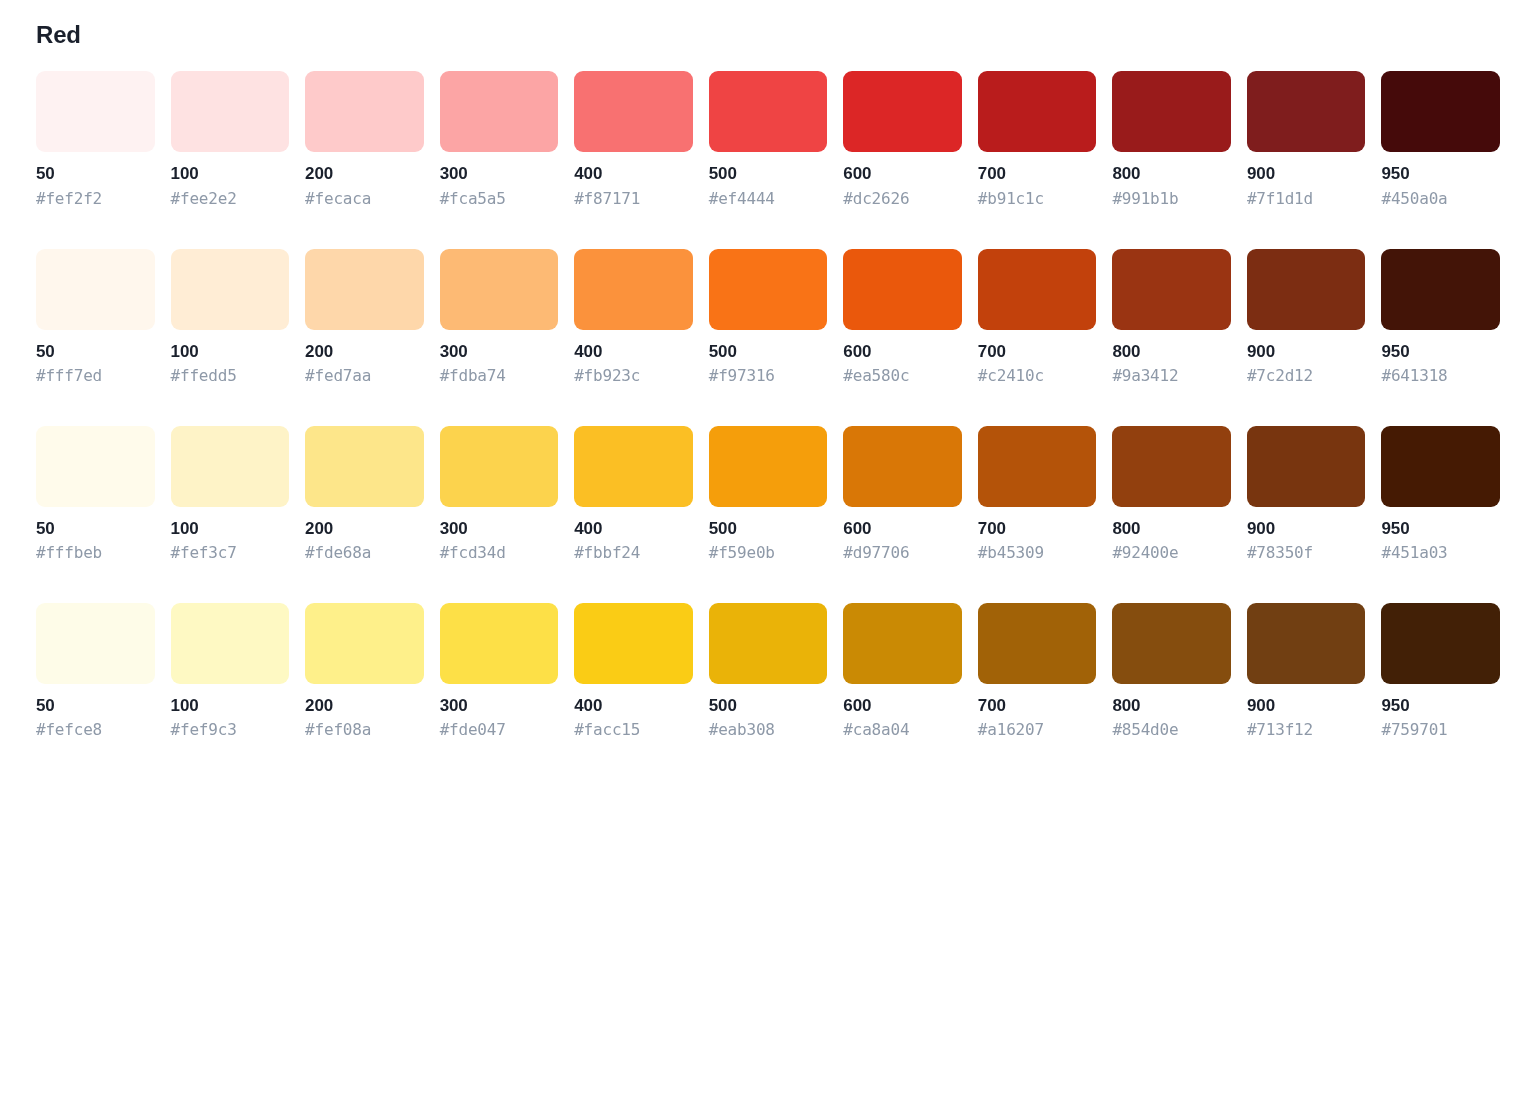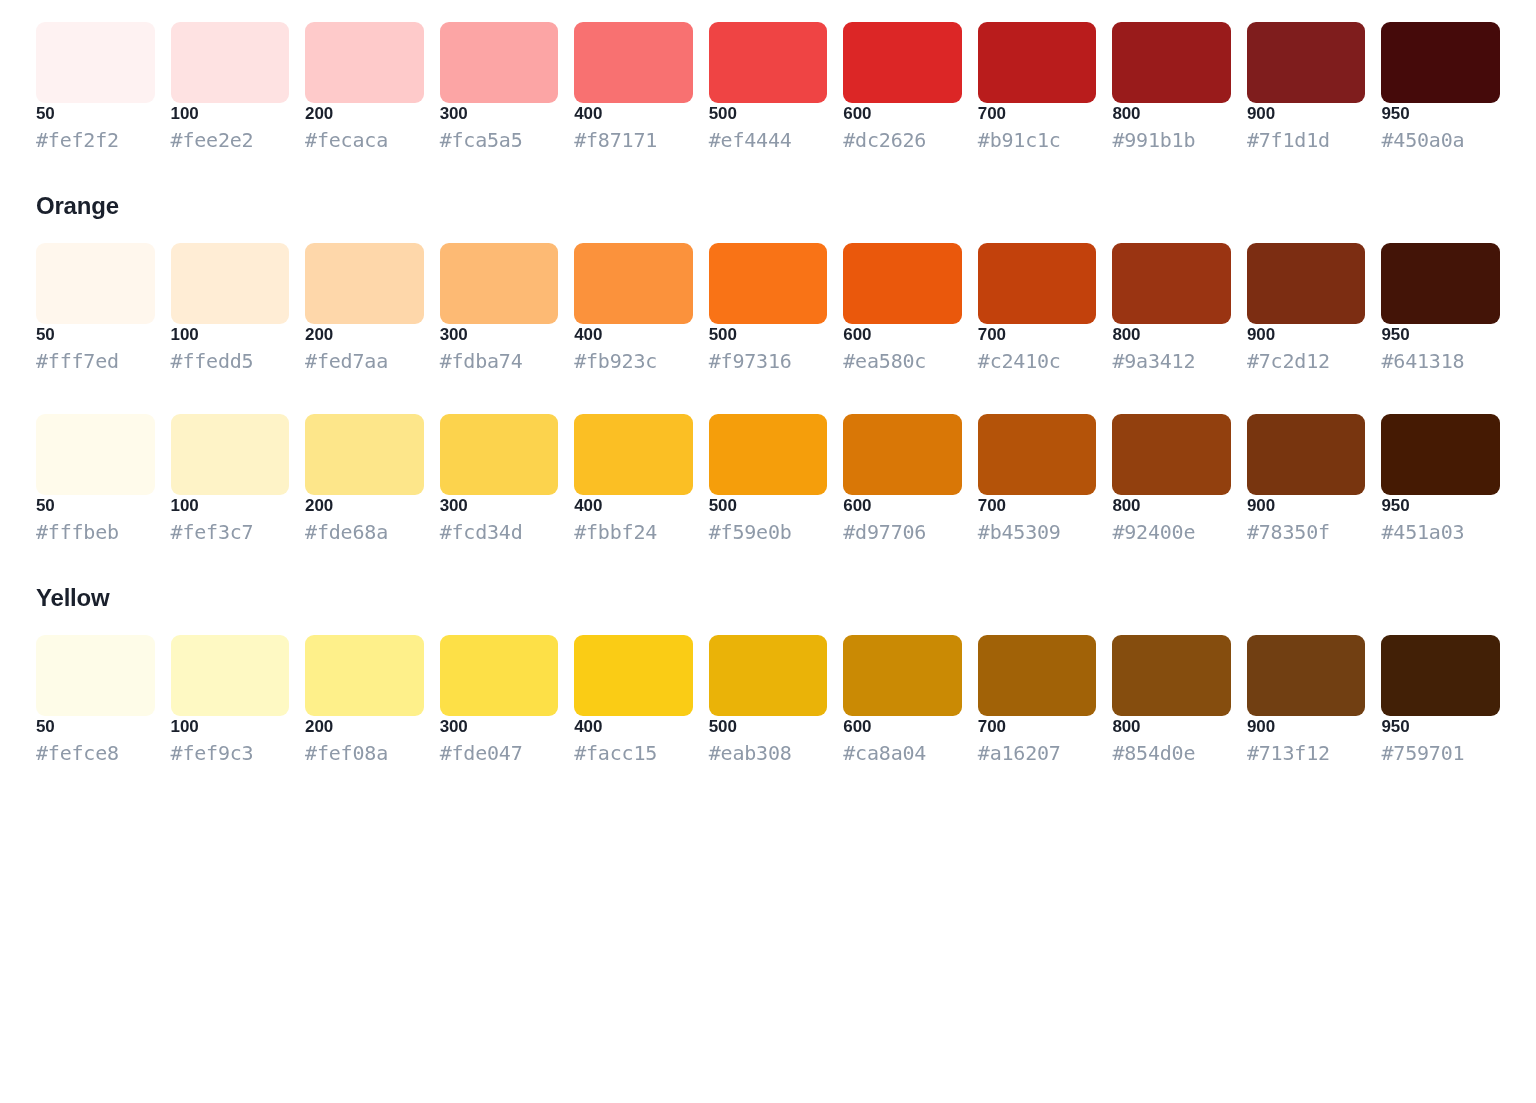--- a/index.html
+++ b/index.html
@@ -46,39 +46,41 @@
     width: 100%;
     height: 81px;
     border-radius: 9px;
     box-sizing: border-box;
   }
   .swatch-shade {
     font-family: "Liberation Sans", sans-serif;
     font-size: 17px;
     font-weight: bold;
     color: #1a202c;
+    margin-top: 11px;
     line-height: 1.25;
     letter-spacing: -0.1px;
   }
   .swatch-hex {
     font-family: "DejaVu Sans Mono", monospace;
-    font-size: 20px;
+    font-size: 16px;
     font-weight: normal;
     color: #8e99a8;
     margin-top: 4px;
     line-height: 1.25;
     letter-spacing: -0.2px;
   }
 </style>
 </head>
 <body>
 
 <div class="palette-page">
   <div id="sections-root">
       <div class="color-section">
+        <div class="section-title">Red</div>
         <div class="swatch-row">
           <div class="swatch-item">
             <div class="swatch-chip" style="background-color: rgb(254, 242, 242);"></div>
             <div class="swatch-shade">50</div>
             <div class="swatch-hex">#fef2f2</div>
           </div>
           <div class="swatch-item">
             <div class="swatch-chip" style="background-color: rgb(254, 226, 226);"></div>
             <div class="swatch-shade">100</div>
             <div class="swatch-hex">#fee2e2</div>
@@ -120,86 +122,85 @@
           </div>
           <div class="swatch-item">
             <div class="swatch-chip" style="background-color: rgb(127, 29, 29);"></div>
             <div class="swatch-shade">900</div>
             <div class="swatch-hex">#7f1d1d</div>
           </div>
           <div class="swatch-item">
             <div class="swatch-chip" style="background-color: rgb(69, 10, 10);"></div>
             <div class="swatch-shade">950</div>
             <div class="swatch-hex">#450a0a</div>
-          </div>
-        </div>
-      </div>
-      <div class="color-section">
-        <div class="section-title">Orange</div>
-        <div class="swatch-row">
-          <div class="swatch-item">
-            <div class="swatch-chip" style="background-color: rgb(255, 247, 237);"></div>
-            <div class="swatch-shade">50</div>
-            <div class="swatch-hex">#fff7ed</div>
-          </div>
-          <div class="swatch-item">
-            <div class="swatch-chip" style="background-color: rgb(255, 237, 213);"></div>
-            <div class="swatch-shade">100</div>
-            <div class="swatch-hex">#ffedd5</div>
-          </div>
-          <div class="swatch-item">
-            <div class="swatch-chip" style="background-color: rgb(254, 215, 170);"></div>
-            <div class="swatch-shade">200</div>
-            <div class="swatch-hex">#fed7aa</div>
-          </div>
-          <div class="swatch-item">
-            <div class="swatch-chip" style="background-color: rgb(253, 186, 116);"></div>
-            <div class="swatch-shade">300</div>
-            <div class="swatch-hex">#fdba74</div>
-          </div>
-          <div class="swatch-item">
-            <div class="swatch-chip" style="background-color: rgb(251, 146, 60);"></div>
-            <div class="swatch-shade">400</div>
-            <div class="swatch-hex">#fb923c</div>
-          </div>
-          <div class="swatch-item">
-            <div class="swatch-chip" style="background-color: rgb(249, 115, 22);"></div>
-            <div class="swatch-shade">500</div>
-            <div class="swatch-hex">#f97316</div>
-          </div>
-          <div class="swatch-item">
-            <div class="swatch-chip" style="background-color: rgb(234, 88, 12);"></div>
-            <div class="swatch-shade">600</div>
-            <div class="swatch-hex">#ea580c</div>
-          </div>
-          <div class="swatch-item">
-            <div class="swatch-chip" style="background-color: rgb(194, 65, 12);"></div>
-            <div class="swatch-shade">700</div>
-            <div class="swatch-hex">#c2410c</div>
-          </div>
-          <div class="swatch-item">
-            <div class="swatch-chip" style="background-color: rgb(154, 52, 18);"></div>
-            <div class="swatch-shade">800</div>
-            <div class="swatch-hex">#9a3412</div>
-          </div>
-          <div class="swatch-item">
-            <div class="swatch-chip" style="background-color: rgb(124, 45, 18);"></div>
-            <div class="swatch-shade">900</div>
-            <div class="swatch-hex">#7c2d12</div>
-          </div>
-          <div class="swatch-item">
-            <div class="swatch-chip" style="background-color: rgb(67, 20, 7);"></div>
-            <div class="swatch-shade">950</div>
-            <div class="swatch-hex">#641318</div>
           </div>
         </div>
       </div>
       <div class="color-section">
         <div class="swatch-row">
           <div class="swatch-item">
+            <div class="swatch-chip" style="background-color: rgb(255, 247, 237);"></div>
+            <div class="swatch-shade">50</div>
+            <div class="swatch-hex">#fff7ed</div>
+          </div>
+          <div class="swatch-item">
+            <div class="swatch-chip" style="background-color: rgb(255, 237, 213);"></div>
+            <div class="swatch-shade">100</div>
+            <div class="swatch-hex">#ffedd5</div>
+          </div>
+          <div class="swatch-item">
+            <div class="swatch-chip" style="background-color: rgb(254, 215, 170);"></div>
+            <div class="swatch-shade">200</div>
+            <div class="swatch-hex">#fed7aa</div>
+          </div>
+          <div class="swatch-item">
+            <div class="swatch-chip" style="background-color: rgb(253, 186, 116);"></div>
+            <div class="swatch-shade">300</div>
+            <div class="swatch-hex">#fdba74</div>
+          </div>
+          <div class="swatch-item">
+            <div class="swatch-chip" style="background-color: rgb(251, 146, 60);"></div>
+            <div class="swatch-shade">400</div>
+            <div class="swatch-hex">#fb923c</div>
+          </div>
+          <div class="swatch-item">
+            <div class="swatch-chip" style="background-color: rgb(249, 115, 22);"></div>
+            <div class="swatch-shade">500</div>
+            <div class="swatch-hex">#f97316</div>
+          </div>
+          <div class="swatch-item">
+            <div class="swatch-chip" style="background-color: rgb(234, 88, 12);"></div>
+            <div class="swatch-shade">600</div>
+            <div class="swatch-hex">#ea580c</div>
+          </div>
+          <div class="swatch-item">
+            <div class="swatch-chip" style="background-color: rgb(194, 65, 12);"></div>
+            <div class="swatch-shade">700</div>
+            <div class="swatch-hex">#c2410c</div>
+          </div>
+          <div class="swatch-item">
+            <div class="swatch-chip" style="background-color: rgb(154, 52, 18);"></div>
+            <div class="swatch-shade">800</div>
+            <div class="swatch-hex">#9a3412</div>
+          </div>
+          <div class="swatch-item">
+            <div class="swatch-chip" style="background-color: rgb(124, 45, 18);"></div>
+            <div class="swatch-shade">900</div>
+            <div class="swatch-hex">#7c2d12</div>
+          </div>
+          <div class="swatch-item">
+            <div class="swatch-chip" style="background-color: rgb(67, 20, 7);"></div>
+            <div class="swatch-shade">950</div>
+            <div class="swatch-hex">#641318</div>
+          </div>
+        </div>
+      </div>
+      <div class="color-section">
+        <div class="swatch-row">
+          <div class="swatch-item">
             <div class="swatch-chip" style="background-color: rgb(255, 251, 235);"></div>
             <div class="swatch-shade">50</div>
             <div class="swatch-hex">#fffbeb</div>
           </div>
           <div class="swatch-item">
             <div class="swatch-chip" style="background-color: rgb(254, 243, 199);"></div>
             <div class="swatch-shade">100</div>
             <div class="swatch-hex">#fef3c7</div>
           </div>
           <div class="swatch-item">
@@ -243,21 +244,20 @@
             <div class="swatch-hex">#78350f</div>
           </div>
           <div class="swatch-item">
             <div class="swatch-chip" style="background-color: rgb(69, 26, 3);"></div>
             <div class="swatch-shade">950</div>
             <div class="swatch-hex">#451a03</div>
           </div>
         </div>
       </div>
       <div class="color-section">
-        <div class="section-title">Yellow</div>
         <div class="swatch-row">
           <div class="swatch-item">
             <div class="swatch-chip" style="background-color: rgb(254, 252, 232);"></div>
             <div class="swatch-shade">50</div>
             <div class="swatch-hex">#fefce8</div>
           </div>
           <div class="swatch-item">
             <div class="swatch-chip" style="background-color: rgb(254, 249, 195);"></div>
             <div class="swatch-shade">100</div>
             <div class="swatch-hex">#fef9c3</div>

